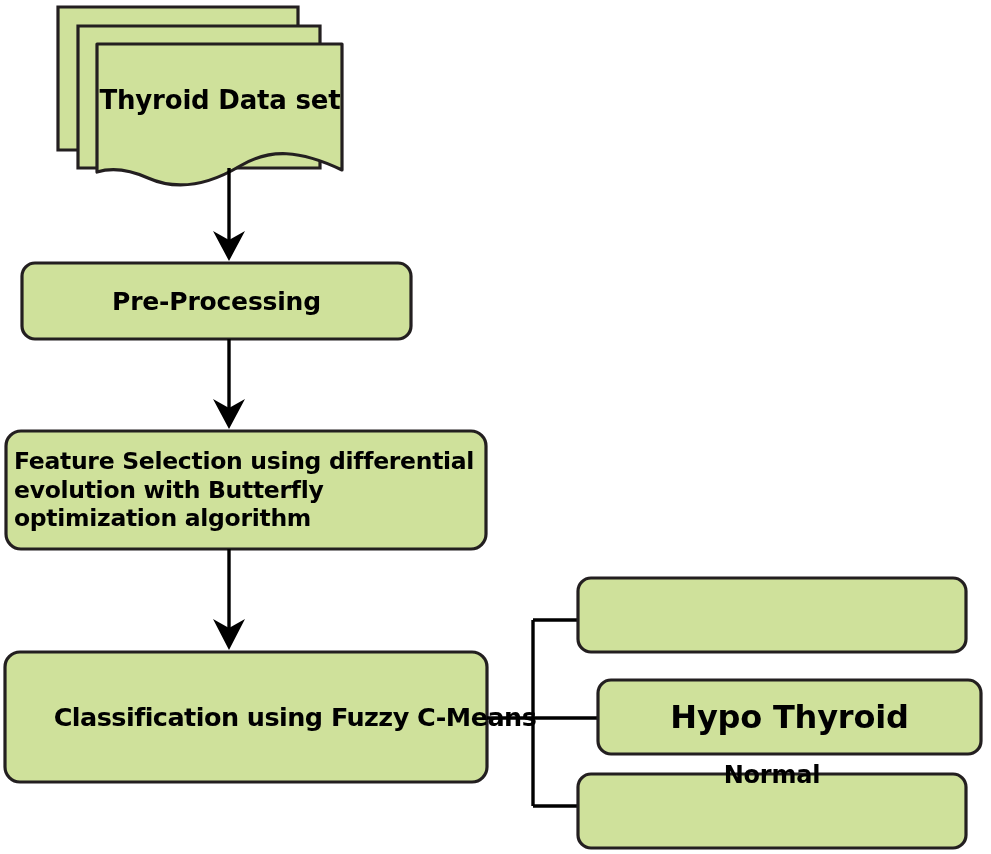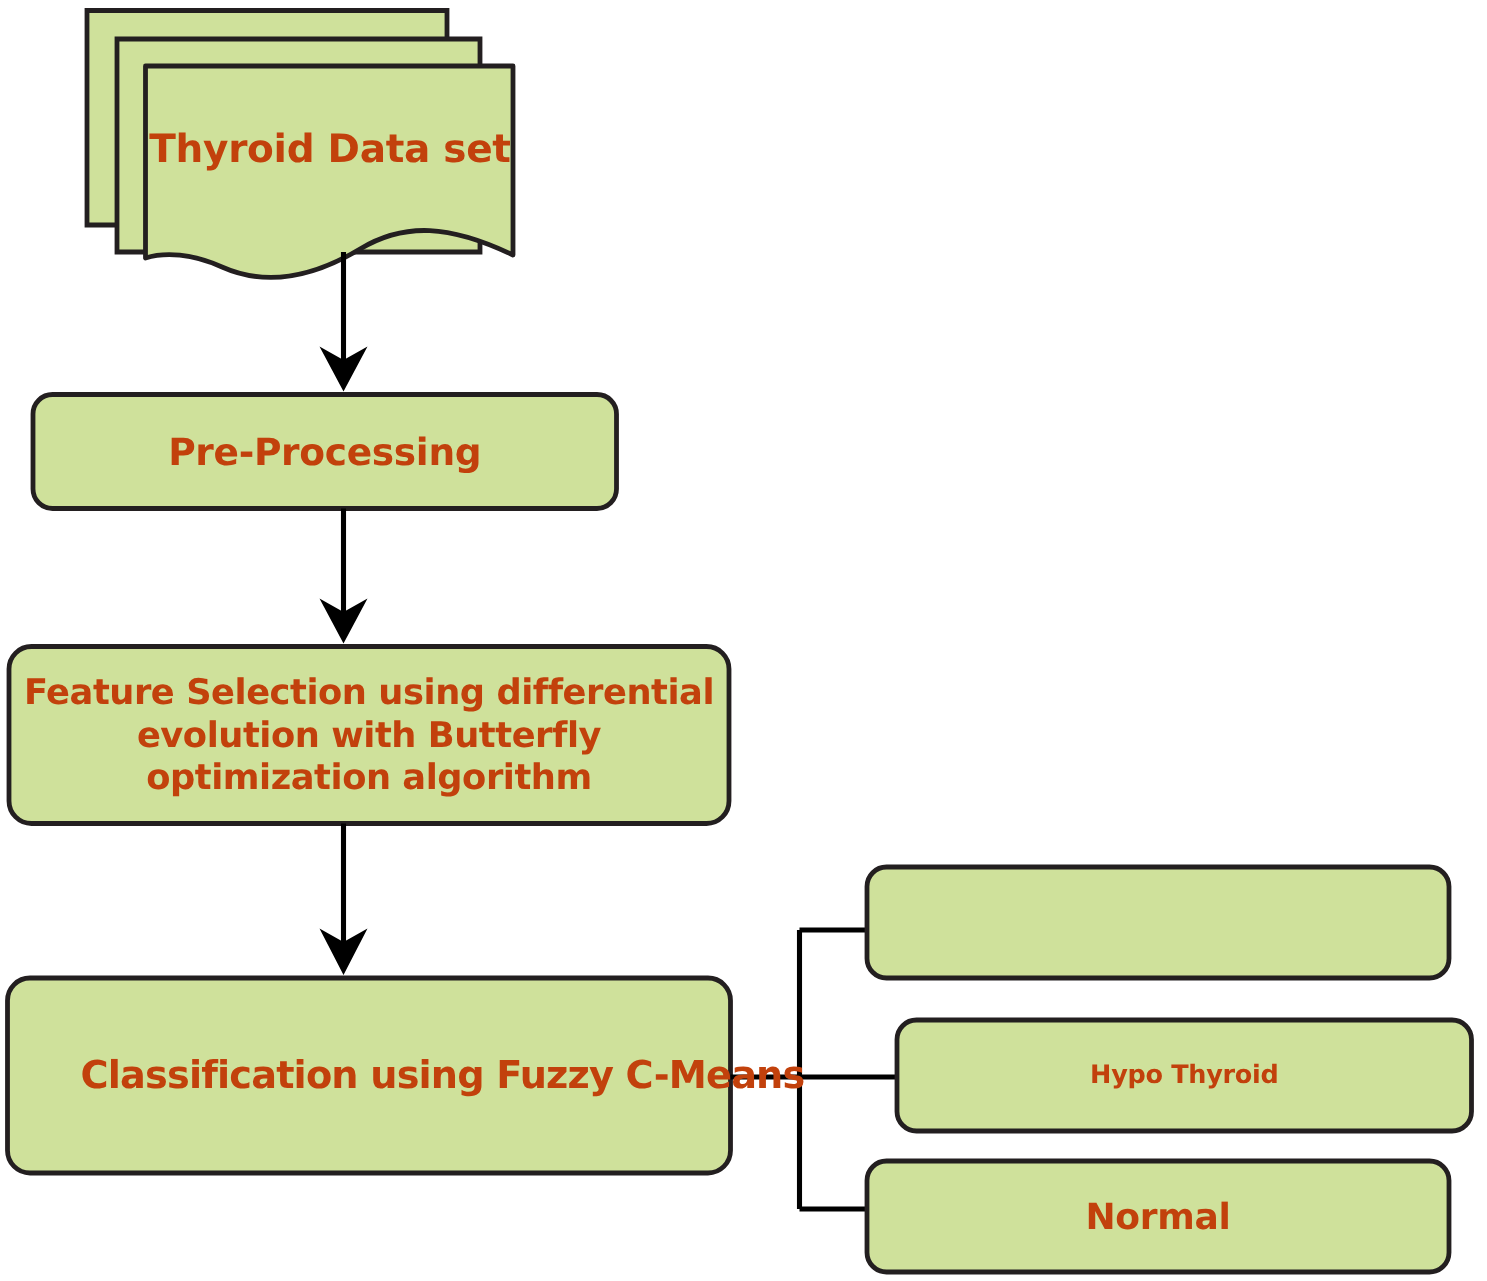--- a/index.html
+++ b/index.html
@@ -51,22 +51,22 @@
   }
   .arrow-head {
     fill: #000000;
     stroke: none;
   }
   .node-text {
     position: absolute;
     display: flex;
     align-items: center;
     justify-content: center;
-    text-align: center;
-    color: #c2410c;
+    text-align: left;
+    color: #000000;
     box-sizing: border-box;
     pointer-events: none;
     white-space: pre-line;
   }
   .t-dataset {
     left: 97px; top: 60px; width: 246px; height: 80px;
     font-size: 26px; font-weight: 700; letter-spacing: -0.2px;
   }
   .t-pre {
     left: 22px; top: 263px; width: 389px; height: 76px;
@@ -81,24 +81,24 @@
     left: 6px; top: 652px; width: 578px; height: 130px;
     font-size: 25.5px; font-weight: 700; letter-spacing: -0.55px;
     padding: 0 2px;
   }
   .t-out-hyper {
     left: 578px; top: 578px; width: 388px; height: 74px;
     font-size: 24px; font-weight: 600; letter-spacing: -0.2px;
   }
   .t-out-hypo {
     left: 598px; top: 680px; width: 383px; height: 74px;
-    font-size: 17px; font-weight: 600; letter-spacing: -0.2px;
+    font-size: 32px; font-weight: 600; letter-spacing: -0.2px;
   }
   .t-out-normal {
-    left: 578px; top: 774px; width: 388px; height: 74px;
+    left: 578px; top: 738px; width: 388px; height: 74px;
     font-size: 24px; font-weight: 600; letter-spacing: -0.2px;
   }
 </style>
 </head>
 <body>
 
 <div id="flow-root">
 
   <svg class="flow-canvas" viewBox="0 0 991 854" xmlns="http://www.w3.org/2000/svg">
 

